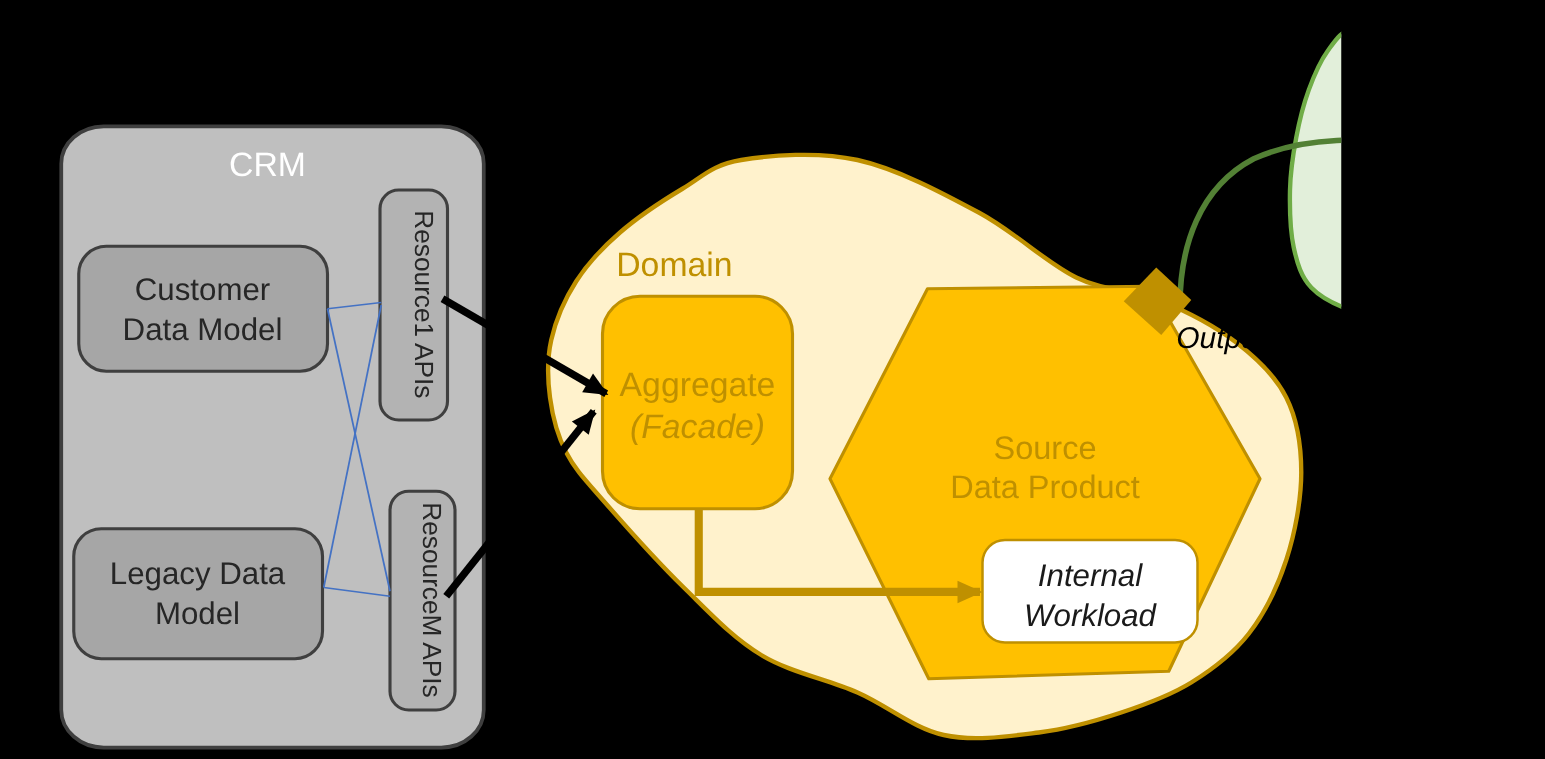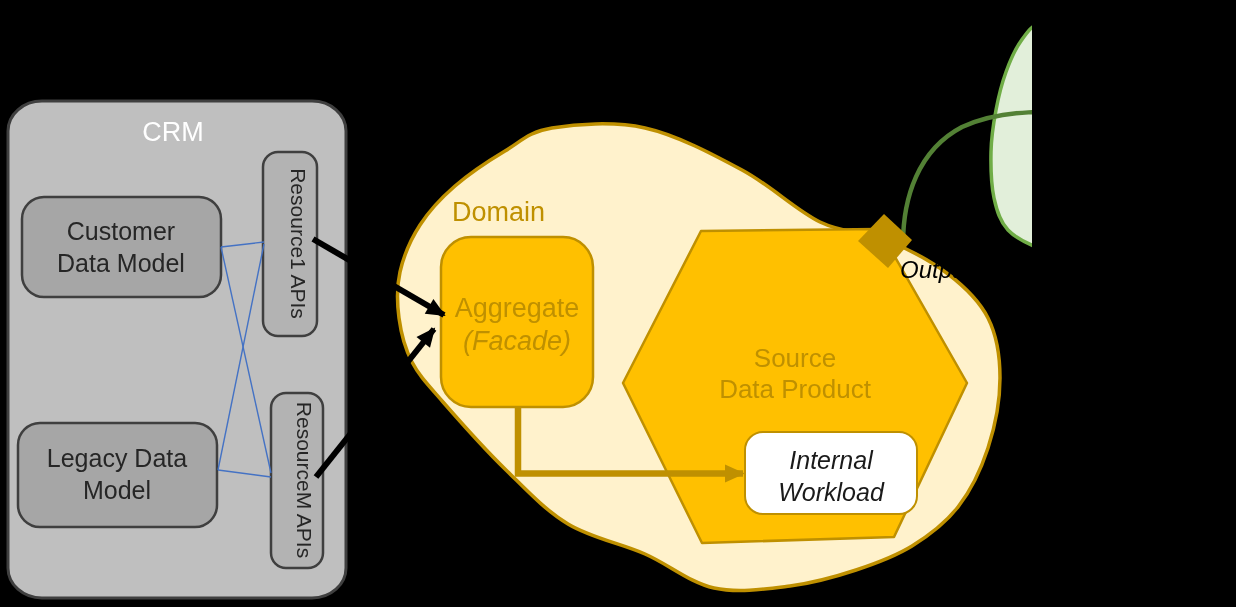--- a/index.html
+++ b/index.html
@@ -1,16 +1,16 @@
 <!DOCTYPE html>
 <html><head>
 <meta charset="utf-8">
 <style>
   html,body{margin:0;padding:0;background:#000;}
-  .stage{width:1032px;height:607px;position:relative;overflow:hidden;}
+  .stage{width:1032px;height:607px;position:relative;overflow:hidden;margin-left:41px;}
   svg{display:block;}
   text{font-family:"Liberation Sans", sans-serif;}
   .t{text-anchor:middle;}
   .ts{text-anchor:start;}
   .it{font-style:italic;}
 </style>
 </head>
 <body>
 
 <div class="stage">

